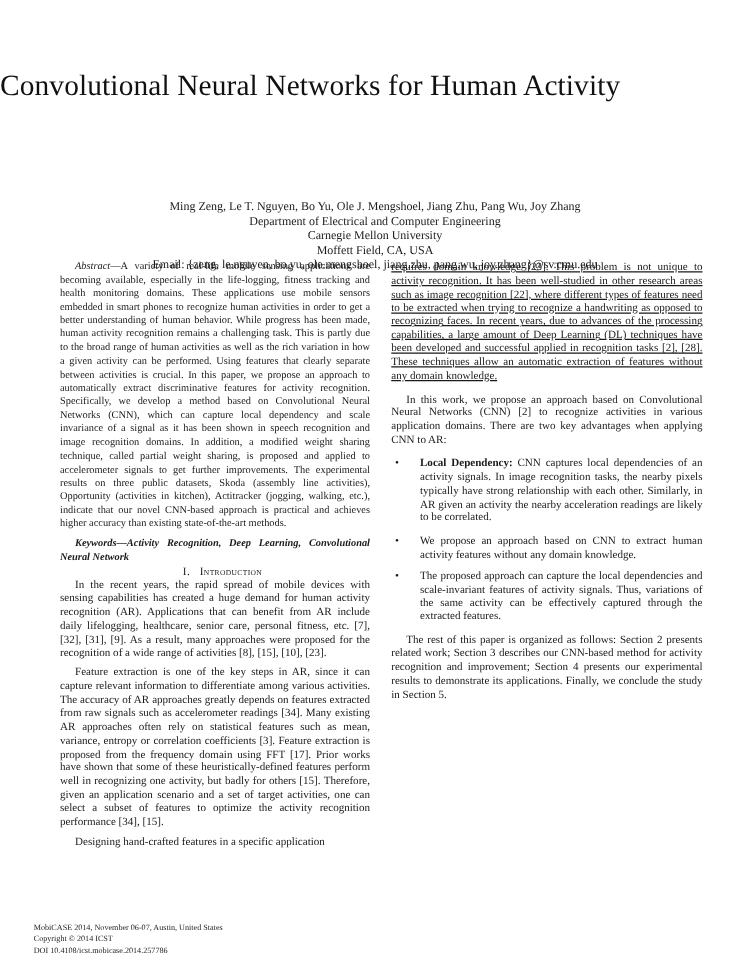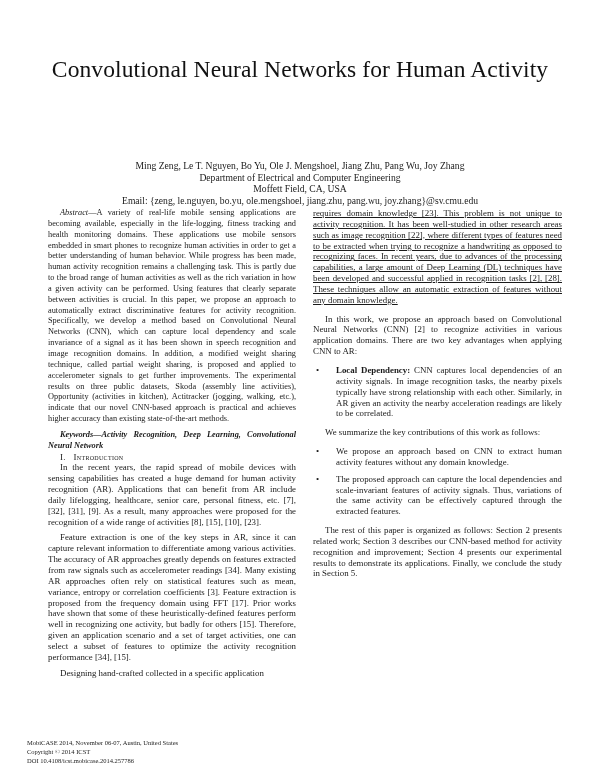--- a/index.html
+++ b/index.html
@@ -1,32 +1,32 @@
 <!DOCTYPE html>
 <html><head>
 <meta charset="utf-8">
 <style>
   html, body { margin: 0; padding: 0; background: #ffffff; }
   body { width: 600px; height: 776px; position: relative; overflow: hidden;
          font-family: "Liberation Serif", "DejaVu Serif", serif; color: #1a1a1a; }
-  .title { position: absolute; left: 0; width: 600px; top: 55px; text-align: center;
+  .title { position: absolute; left: 0; width: 480px; top: 55px; text-align: center;
            font-size: 23.5px; line-height: 29px; letter-spacing: 0.1px; color: #111; }
   .title div { white-space: nowrap; }
   .authors { position: absolute; left: 0; width: 600px; top: 160px; text-align: center;
              font-size: 9.6px; line-height: 11.5px; }
   .authors div { white-space: nowrap; }
   .col { position: absolute; top: 208px; font-size: 8.85px; line-height: 10.85px;
          text-align: justify; }
   .col-left { left: 48px; width: 248px; }
   .col-right { left: 313px; width: 249px; }
   .col p { margin: 0; text-indent: 12px; hyphens: manual; }
   .abstract { font-weight: normal; font-size: 8.3px; line-height: 10.85px; }
   .abstract i, .keywords i { font-style: italic; }
   .keywords { font-weight: bold; font-style: italic; font-size: 8.3px; margin-top: 5px !important; }
-  .section-head { text-align: left; margin: 14px 0 6px 0; font-size: 9px; text-indent: 0; letter-spacing: 0.3px; }
+  .section-head { text-align: center; margin: 14px 0 6px 0; font-size: 9px; text-indent: 0; letter-spacing: 0.3px; }
   .sc { font-variant: small-caps; }
   .gap { margin-top: 5px !important; }
   ul.bul { list-style: none; margin: 8px 0 0 0; padding: 0; font-family: Liberation Serif, serif; }
   ul.bul li { position: relative; padding-left: 23px; margin: 0 0 6px 0; }
   ul.bul li::before { content: "\2022"; position: absolute; left: 3px; top: 0; font-size: 9px; }
   ul.bul li b { font-weight: bold; }
   .footer { position: absolute; left: 27px; top: 738px; font-size: 6.5px; line-height: 9px;
             font-family: "Liberation Serif", serif; color: #222; }
   .footer div { white-space: nowrap; }
   .noindent { text-indent: 0 !important; text-decoration: underline; }
@@ -34,40 +34,40 @@
 </head>
 <body>
 
 <div class="title">
   <div>Convolutional Neural Networks for Human Activity</div>
 </div>
 
 <div class="authors">
   <div>Ming Zeng, Le T. Nguyen, Bo Yu, Ole J. Mengshoel, Jiang Zhu, Pang Wu, Joy Zhang</div>
   <div>Department of Electrical and Computer Engineering</div>
+  <div>Carnegie Mellon University</div>
   <div>Moffett Field, CA, USA</div>
   <div>Email: {zeng, le.nguyen, bo.yu, ole.mengshoel, jiang.zhu, pang.wu, joy.zhang}@sv.cmu.edu</div>
 </div>
 
 <div class="col col-left">
   <p class="abstract"><i>Abstract</i><span>—A variety of real-life mobile sensing applications are becoming available, especially in the life-logging, fitness tracking and health monitoring domains. These applications use mobile sensors embedded in smart phones to recognize human activities in order to get a better understanding of human behavior. While progress has been made, human activity recognition remains a challenging task. This is partly due to the broad range of human activities as well as the rich variation in how a given activity can be performed. Using features that clearly separate between activities is crucial. In this paper, we propose an approach to automatically extract discriminative features for activity recognition. Specifically, we develop a method based on Convolutional Neural Networks (CNN), which can capture local dependency and scale invariance of a signal as it has been shown in speech recognition and image recognition domains. In addition, a modified weight sharing technique, called partial weight sharing, is proposed and applied to accelerometer signals to get further improvements. The experimental results on three public datasets, Skoda (assembly line activities), Opportunity (activities in kitchen), Actitracker (jogging, walking, etc.), indicate that our novel CNN-based approach is practical and achieves higher accuracy than existing state-of-the-art methods.</span></p>
   <p class="keywords">Keywords—Activity Recognition, Deep Learning, Convolutional Neural Network</p>
   <p class="section-head"><span>I.</span>&nbsp;&nbsp;&nbsp;<span class="sc">Introduction</span></p>
   <p>In the recent years, the rapid spread of mobile devices with sensing capabilities has created a huge demand for human activity recognition (AR). Applications that can benefit from AR include daily lifelogging, healthcare, senior care, personal fitness, etc. [7], [32], [31], [9]. As a result, many approaches were proposed for the recognition of a wide range of activities [8], [15], [10], [23].</p>
   <p class="gap">Feature extraction is one of the key steps in AR, since it can capture relevant information to differentiate among various activities. The accuracy of AR approaches greatly depends on features extracted from raw signals such as accelerometer readings [34]. Many existing AR approaches often rely on statistical features such as mean, variance, entropy or corre­lation coefficients [3]. Feature extraction is proposed from the frequency domain using FFT [17]. Prior works have shown that some of these heuristically-defined features perform well in recognizing one activity, but badly for others [15]. Therefore, given an application scenario and a set of target activities, one can select a subset of features to optimize the activity recognition performance [34], [15].</p>
-  <p class="gap" style="text-align:left">Designing hand-crafted collected in a specific application</p>
+  <p class="gap" style="text-align:left">Designing hand-crafted features in a specific application</p>
 </div>
 
 <div class="col col-right">
   <p class="noindent">requires domain knowledge [23]. This problem is not unique to activity recognition. It has been well-studied in other research areas such as image recognition [22], where different types of features need to be extracted when trying to recognize a handwriting as opposed to recognizing faces. In recent years, due to advances of the processing capabilities, a large amount of Deep Learning (DL) techniques have been developed and successful applied in recognition tasks [2], [28]. These tech­niques allow an automatic extraction of features without any domain knowledge.</p>
   <p class="gap" style="margin-top:8px !important">In this work, we propose an approach based on Convolu­tional Neural Networks (CNN) [2] to recognize activities in various application domains. There are two key advantages when applying CNN to AR:</p>
   <ul class="bul">
     <li><b>Local Dependency:</b><span> CNN captures local dependencies of an activity signals. In image recognition tasks, the nearby pixels typically have strong relationship with each other. Similarly, in AR given an activity the nearby acceleration readings are likely to be corre­lated.</span></li>
   </ul>
-  <p class="gap" style="margin-top:8px !important">We summarize the key contributions of this work as follows:</p>
   <ul class="bul">
     <li>We propose an approach based on CNN to extract hu­man activity features without any domain knowledge.</li>
     <li>The proposed approach can capture the local depen­dencies and scale-invariant features of activity signals. Thus, variations of the same activity can be effectively captured through the extracted features.</li>
   </ul>
   <p class="gap" style="margin-top:8px !important">The rest of this paper is organized as follows: Section 2 presents related work; Section 3 describes our CNN-based method for activity recognition and improvement; Section 4 presents our experimental results to demonstrate its applica­tions. Finally, we conclude the study in Section 5.</p>
 </div>
 
 <div class="footer">
   <div>MobiCASE 2014, November 06-07, Austin, United States</div>
   <div>Copyright © 2014 ICST</div>

